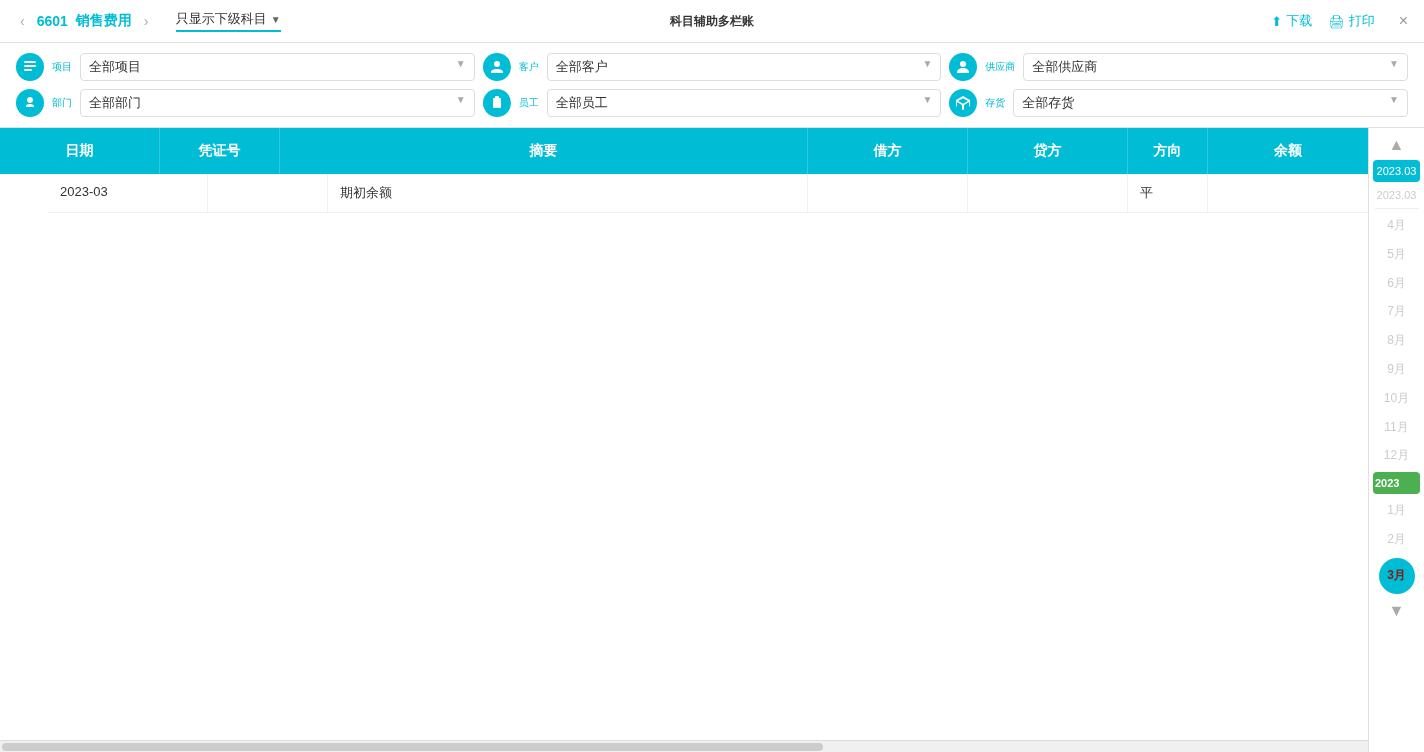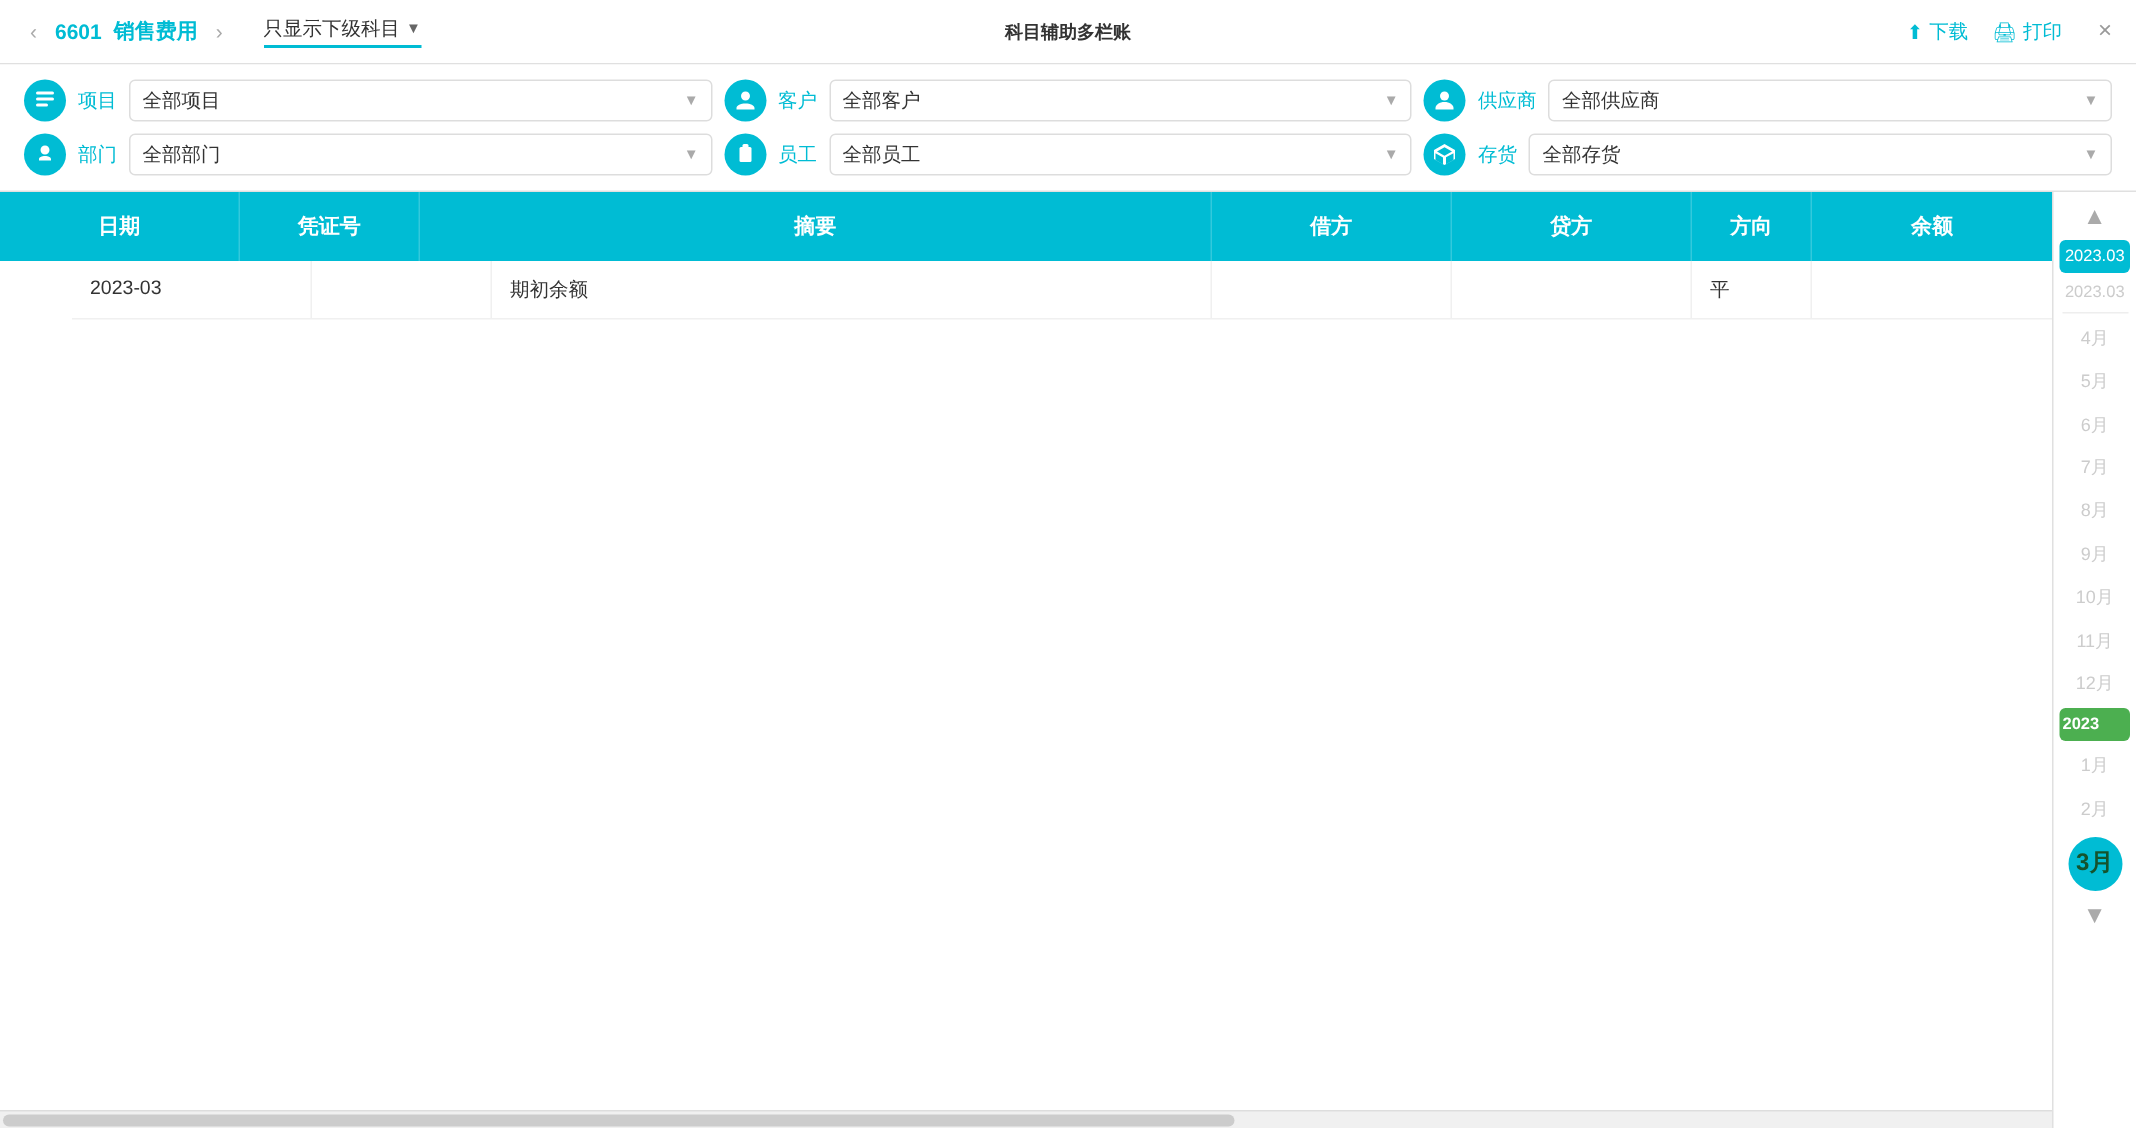--- a/index.html
+++ b/index.html
@@ -105,31 +105,31 @@
       background: #00bcd4;
       display: flex;
       align-items: center;
       justify-content: center;
       color: white;
       font-size: 14px;
       flex-shrink: 0;
     }
     .filter-label {
       color: #00bcd4;
-      font-size: 13px;
+      font-size: 10px;
       white-space: nowrap;
     }
     .filter-select {
       flex: 1;
       border: 1px solid #ddd;
       border-radius: 4px;
       padding: 4px 8px;
       background: #fff;
       display: flex;
-      align-items: center;
+      align-items: flex-start;
       justify-content: space-between;
       cursor: pointer;
       font-size: 13px;
       color: #333;
     }
     .filter-select .arrow {
       color: #aaa;
       font-size: 10px;
     }
     
@@ -395,20 +395,20 @@
       <div class="sidebar-item">11月</div>
       <div class="sidebar-item">12月</div>
 
       <div style="background:#4caf50;color:white;border-radius:4px;margin:2px 4px;width:calc(100% - 8px);text-align:left;padding:5px 2px;font-size:11px;font-weight:bold;cursor:pointer;">
         <span>2023</span>
       </div>
 
       <div class="sidebar-item">1月</div>
       <div class="sidebar-item">2月</div>
 
-      <div style="background:#00bcd4;color:#14532d;border-radius:50%;width:36px;height:36px;display:flex;align-items:center;justify-content:center;margin:4px auto;font-weight:bold;font-size:16px;cursor:pointer;">
+      <div style="background:#00bcd4;color:#7f1d1d;border-radius:50%;width:36px;height:36px;display:flex;align-items:center;justify-content:center;margin:4px auto;font-weight:bold;font-size:12px;cursor:pointer;">
         <span>3月</span>
       </div>
 
       <div class="sidebar-nav">▼</div>
     </div>
   </div>
 </div>
 
 </body></html>

